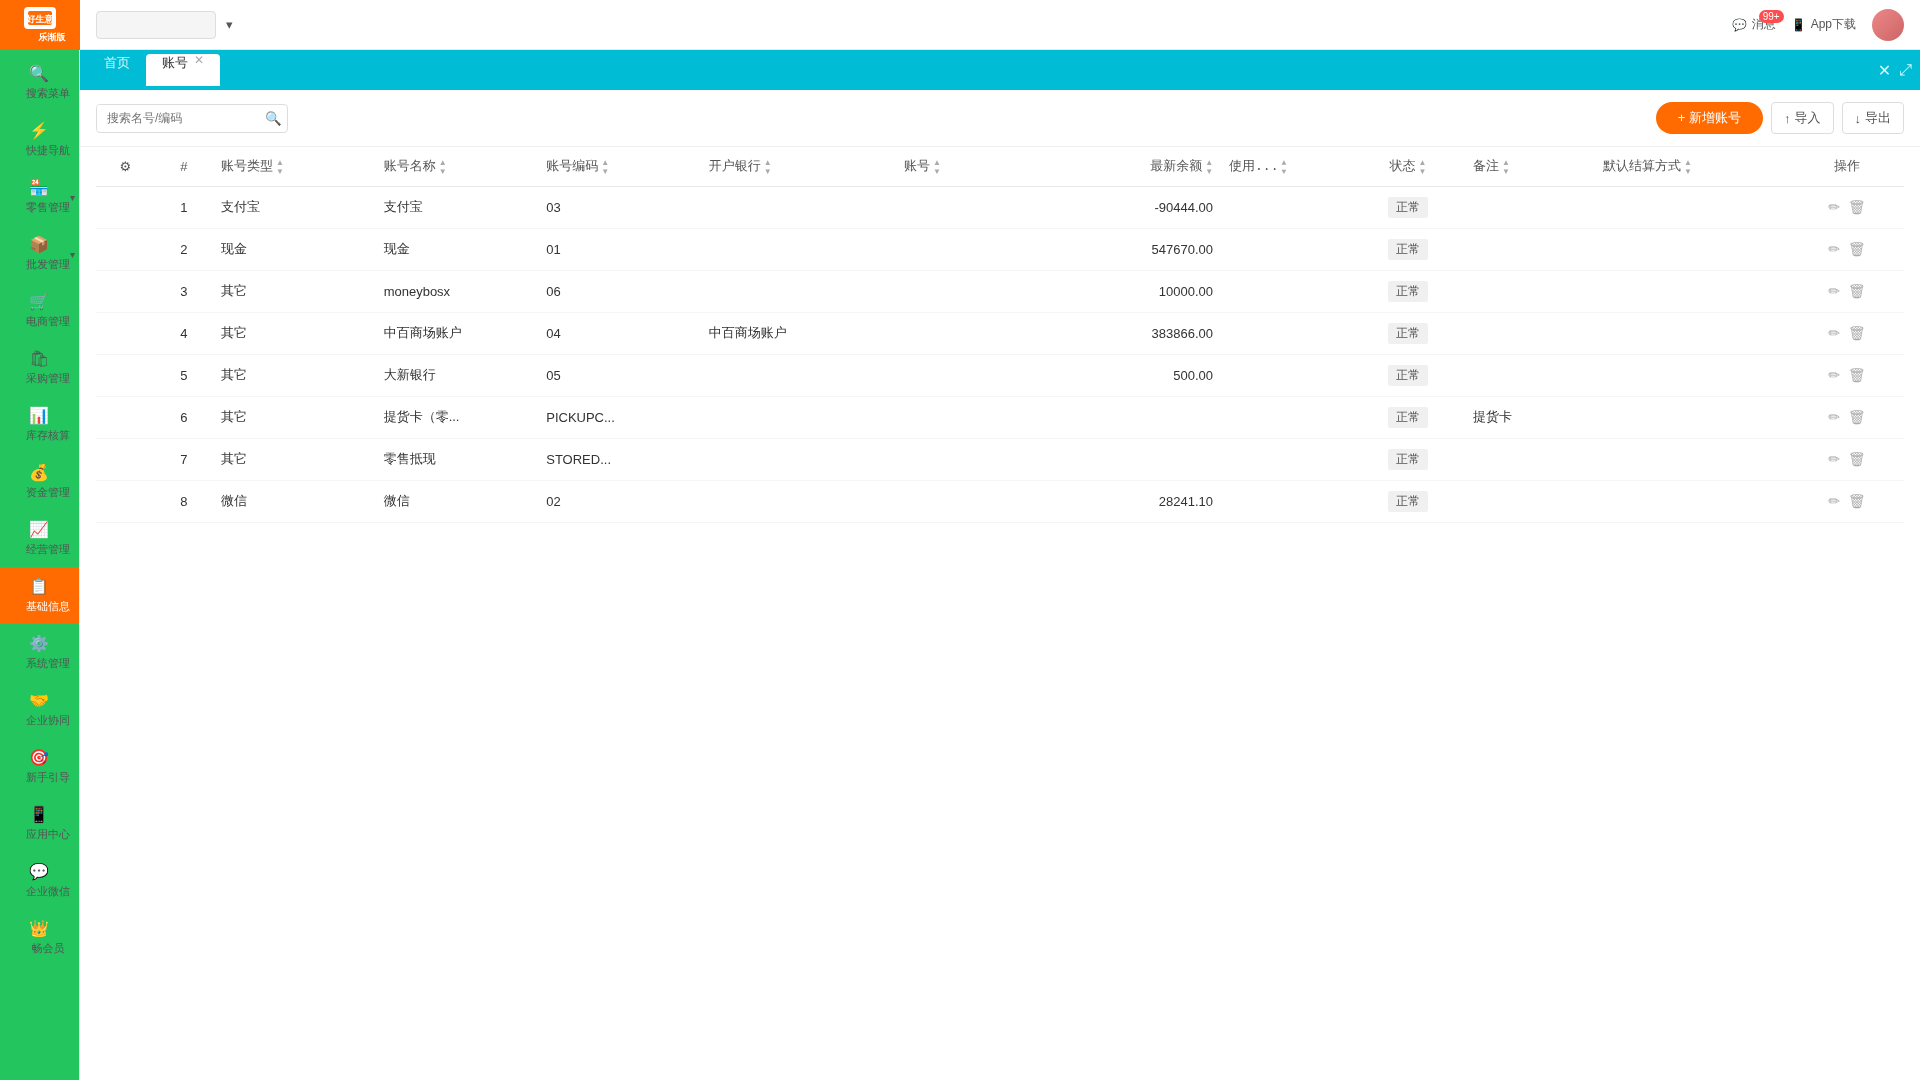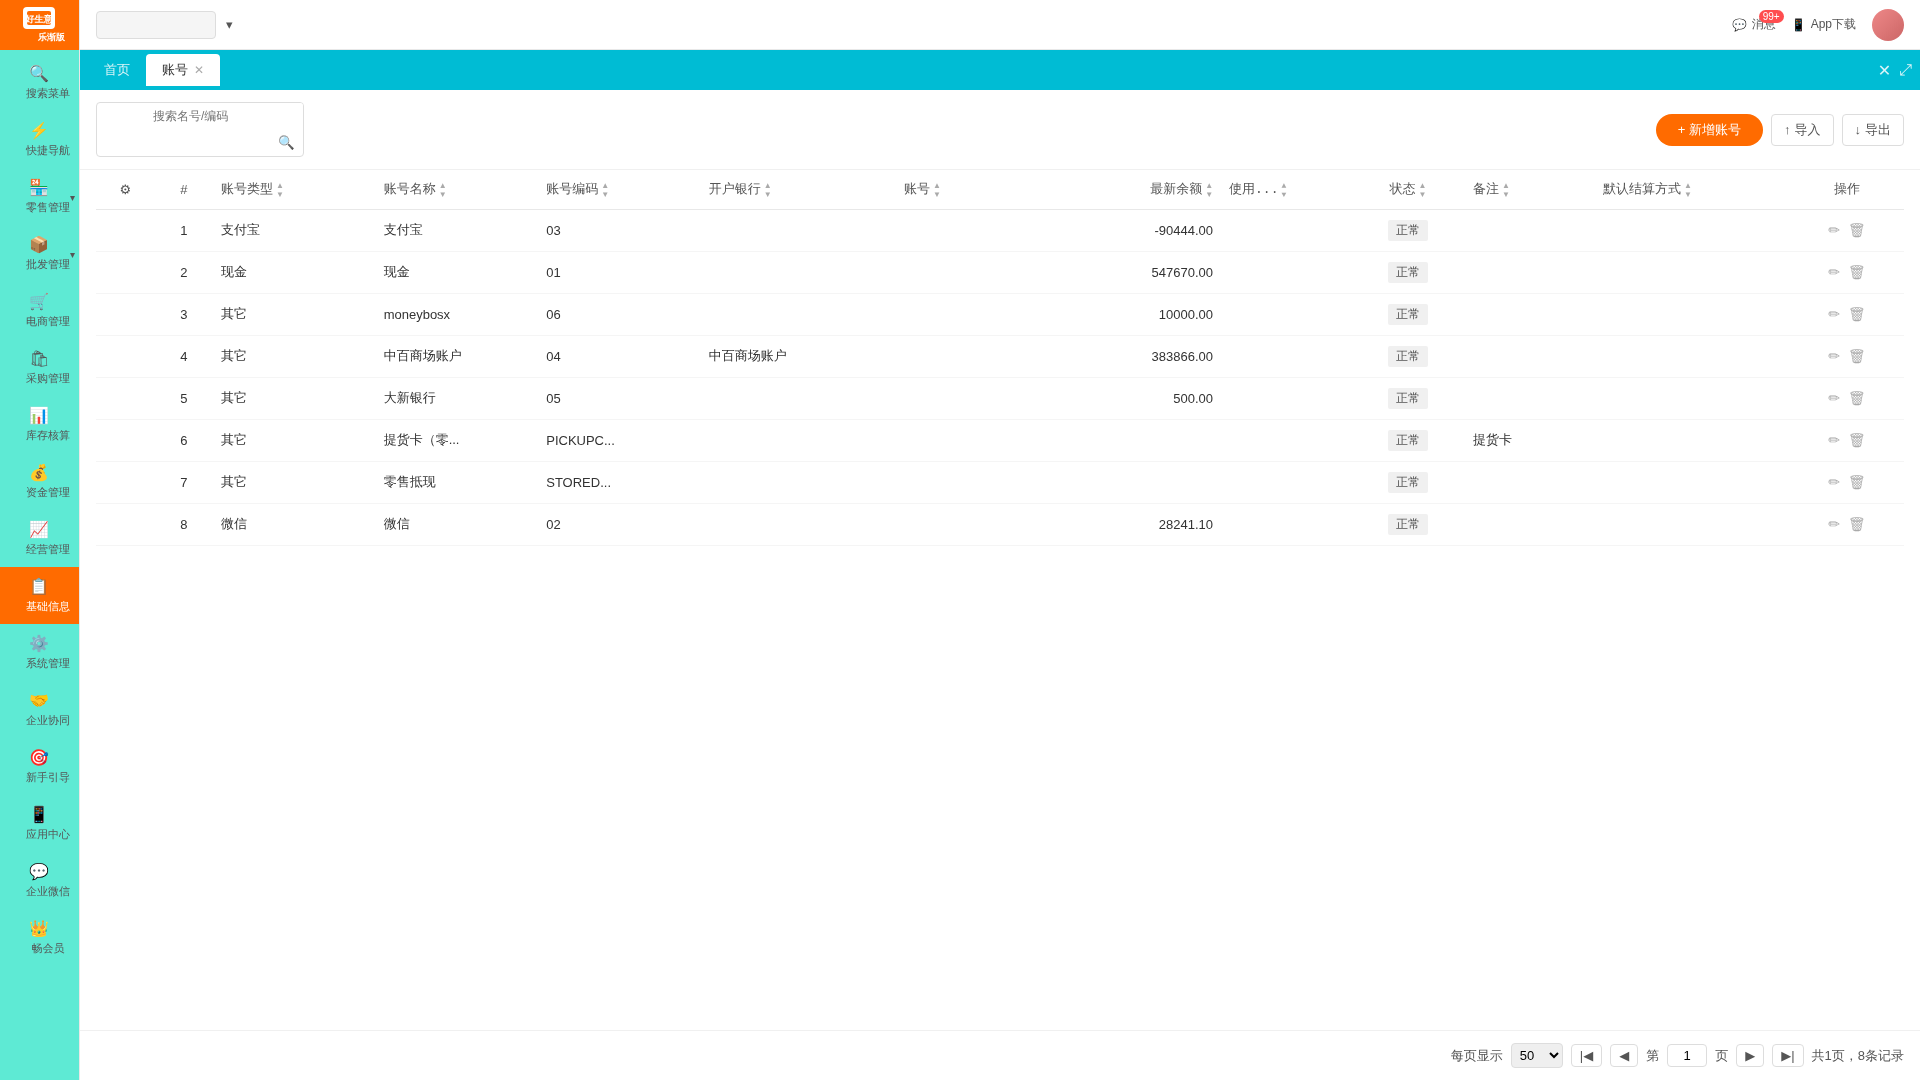--- a/index.html
+++ b/index.html
@@ -1,24 +1,24 @@
 <!DOCTYPE html>
 <html><head>
   <meta charset="utf-8">
   <style>
     * { box-sizing: border-box; margin: 0; padding: 0; }
     body { font-family: 'Microsoft YaHei', Arial, sans-serif; font-size: 13px; background: #f5f5f5; display: flex; height: 1080px; overflow: hidden; }
 
     
     .sidebar {
       width: 80px;
-      background: #5eead4;
+      background: #22c55e;
       display: flex;
       flex-direction: column;
-      align-items: flex-end;
+      align-items: center;
       border-right: 1px solid #e8e8e8;
       flex-shrink: 0;
     }
     .sidebar-logo {
       width: 80px;
       height: 50px;
       background: #ff6b00;
       display: flex;
       align-items: center;
       justify-content: center;
@@ -178,21 +178,20 @@
       align-items: center;
       padding: 0 8px;
       gap: 0;
       flex-shrink: 0;
     }
     .tab {
       height: 32px;
       padding: 0 16px;
       border-radius: 4px 4px 0 0;
       display: flex;
-      align-items: center;
       gap: 6px;
       cursor: pointer;
       font-size: 13px;
       color: rgba(255,255,255,0.85);
       background: transparent;
       font-family: Liberation Serif, serif;
     }
     .tab.active {
       background: #fff;
       color: #333;
@@ -228,26 +227,25 @@
     .toolbar {
       padding: 12px 16px;
       display: flex;
       align-items: center;
       justify-content: space-between;
       border-bottom: 1px solid #f0f0f0;
       flex-shrink: 0;
     }
     .search-box {
       display: flex;
-      align-items: flex-end;
+      align-items: center;
       border: 1px solid #ddd;
       border-radius: 4px;
       overflow: hidden;
-      width: 208px;
-      flex-direction: column;
+      width: 192px;
     }
     .search-input {
       border: none;
       outline: none;
       padding: 6px 10px;
       font-size: 12px;
       width: 160px;
       color: #aaa;
     }
     .search-btn {
@@ -800,30 +798,14 @@
       <div class="action-icons">
         <span class="action-icon">✏</span>
         <span class="action-icon">🗑</span>
       </div>
     </td>
   </tr>
           </tbody>
       </table>
     </div>
 
-    <div class="pagination">
-      <span>每页显示</span>
-      <select class="page-size-select">
-        <option value="50">50</option>
-        <option value="20">20</option>
-        <option value="100">100</option>
-      </select>
-      <button class="page-nav-btn">|◀</button>
-      <button class="page-nav-btn">◀</button>
-      <span>第</span>
-      <input class="page-input" type="text" value="1" style="">
-      <span>页</span>
-      <button class="page-nav-btn">▶</button>
-      <button class="page-nav-btn">▶|</button>
-      <span>共1页，8条记录</span>
-    </div>
   </div>
 </div>
 
 </body></html>

